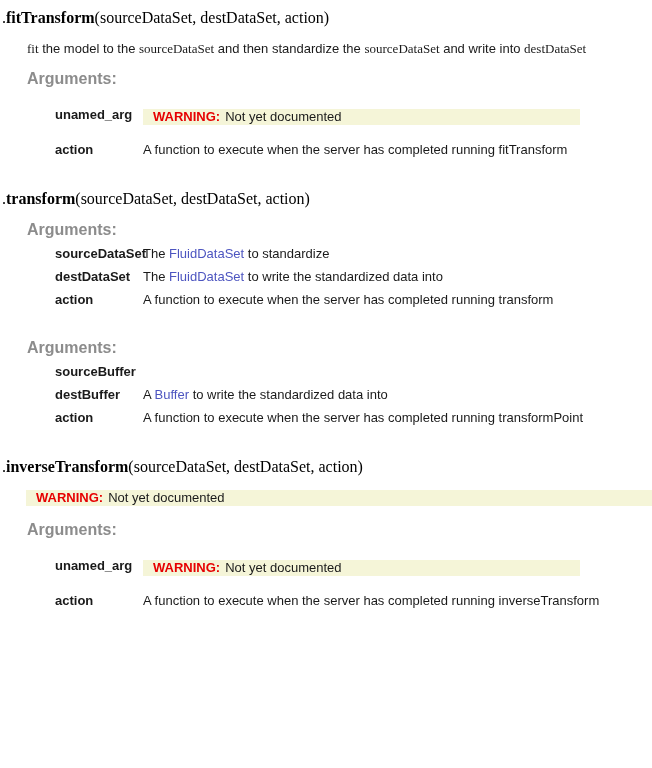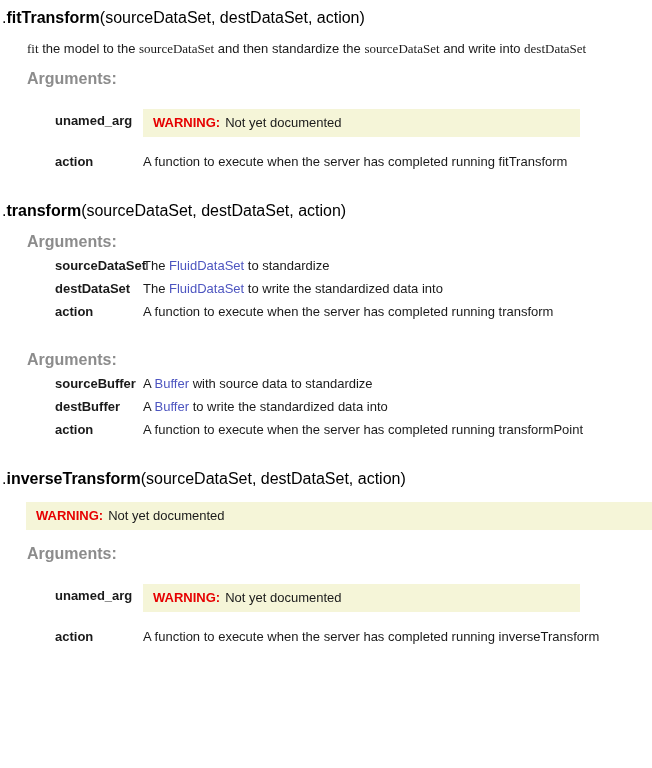--- a/index.html
+++ b/index.html
@@ -15,21 +15,21 @@
     font-size: 13px;
     color: var(--text-color, #1a1a1a);
   }
   #doc-root {
     padding: 9px 0 10px 0;
   }
   .method-section {
     margin-bottom: 32px;
   }
   .signature {
-    font-family: Liberation Sans, sans-serif;
+    font-family: Liberation Serif, serif;
     font-size: 16px;
     font-weight: normal;
     color: #000;
     margin: 0 16px 14px 2px;
     line-height: 18px;
   }
   .sig-dot { font-weight: normal; }
   .sig-name { font-weight: bold; }
   .sig-params { font-weight: normal; }
   .desc {
@@ -64,21 +64,21 @@
   .arg-name {
     flex: 0 0 88px;
     width: 88px;
     font-weight: bold;
   }
   .arg-desc {
     flex: 1;
   }
   .warning-box {
     background: var(--warning-bg, #f5f5d8);
-    padding: 6px 10px;
+    padding: 0 10px;
     line-height: 16px;
     box-sizing: border-box;
   }
   .warning-label {
     color: var(--warning-red, #e60000);
     font-weight: bold;
   }
   .warning-text {
     margin-left: 5px;
     color: #1a1a1a;
@@ -132,21 +132,20 @@
           <div class="arg-name">action</div>
           <div class="arg-desc"><span class="seg seg-plain">A function to execute when the server has completed running transform</span></div>
         </div>
       </div>
     </section>
     <section class="method-section">
       <h4 class="args-label">Arguments:</h4>
       <div class="arg-table">
         <div class="arg-row">
           <div class="arg-name">sourceBuffer</div>
-          <div class="arg-desc"><span class="seg seg-plain">A </span><a class="seg seg-link">Buffer</a><span class="seg seg-plain"> with source data to standardize</span></div>
         </div>
         <div class="arg-row">
           <div class="arg-name">destBuffer</div>
           <div class="arg-desc"><span class="seg seg-plain">A </span><a class="seg seg-link">Buffer</a><span class="seg seg-plain"> to write the standardized data into</span></div>
         </div>
         <div class="arg-row">
           <div class="arg-name">action</div>
           <div class="arg-desc"><span class="seg seg-plain">A function to execute when the server has completed running transformPoint</span></div>
         </div>
       </div>

